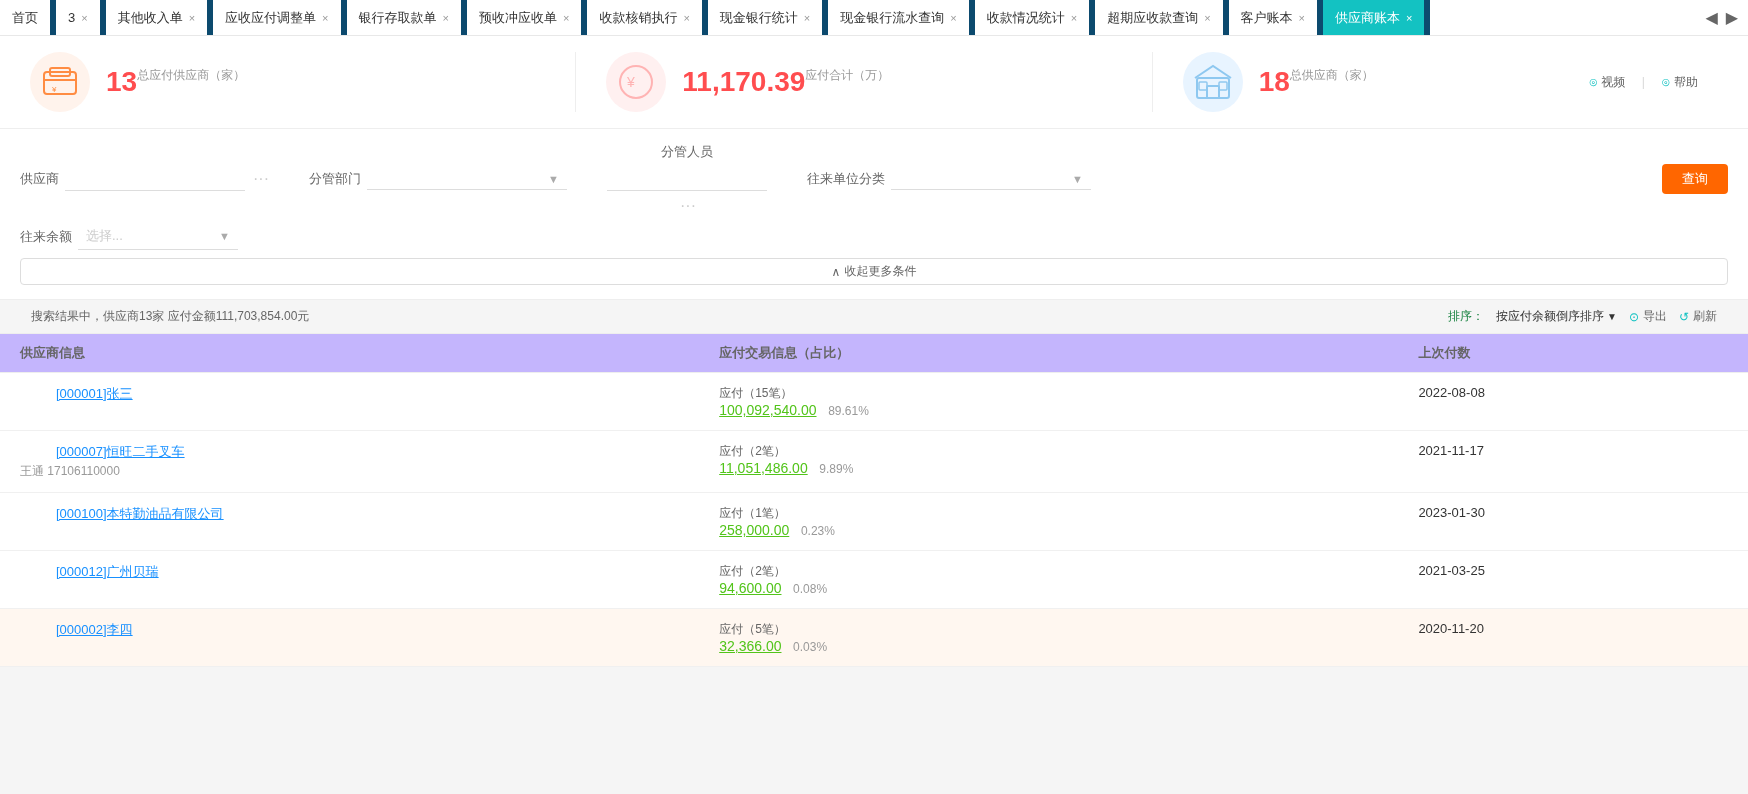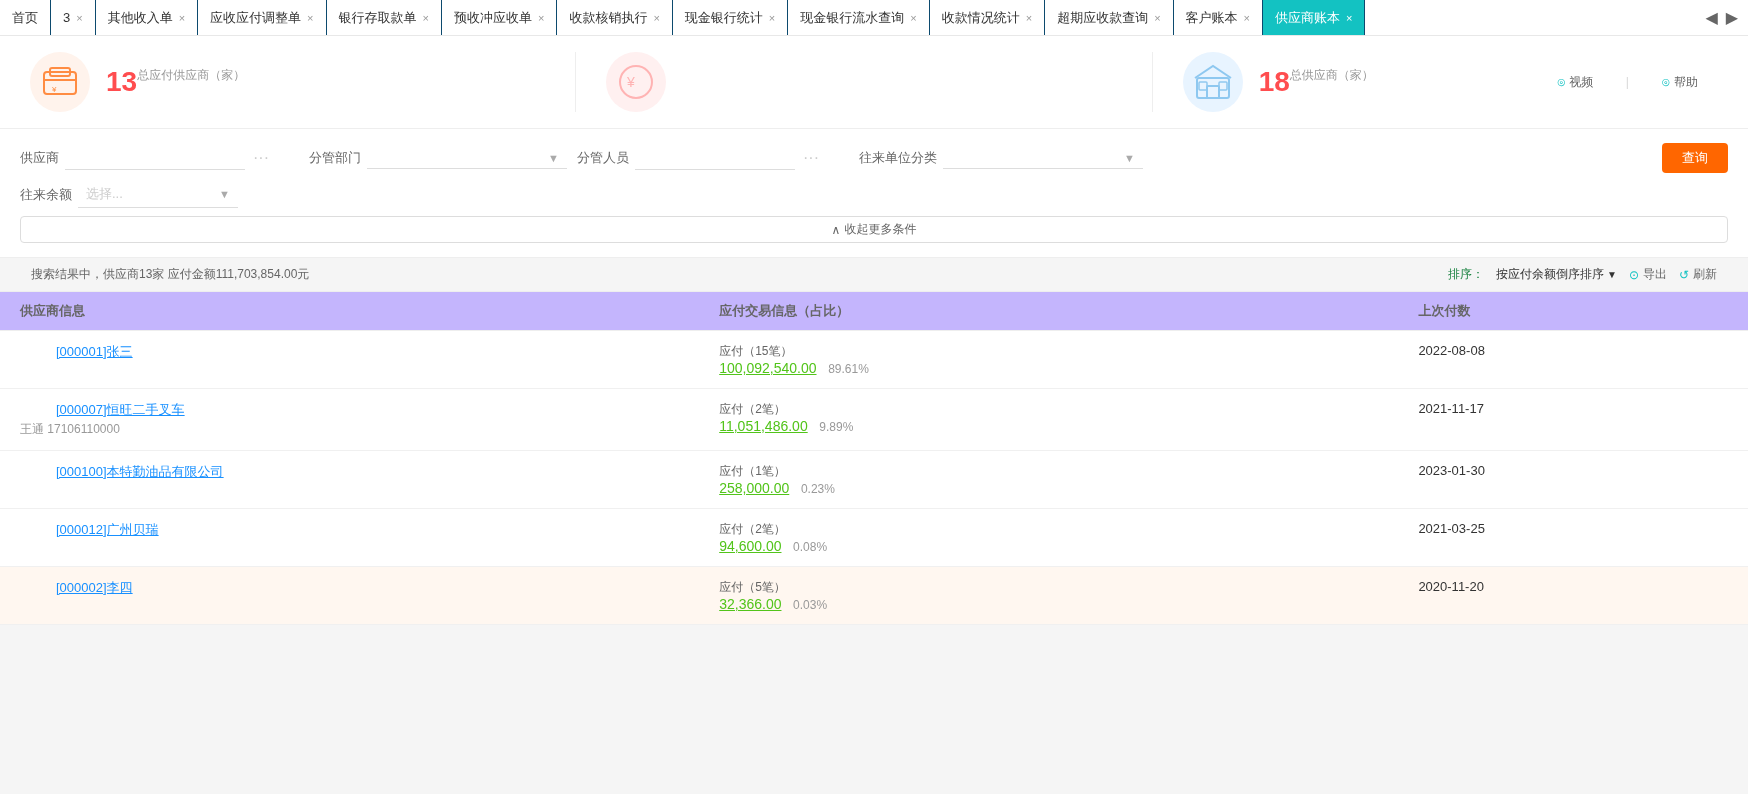--- a/index.html
+++ b/index.html
@@ -5,21 +5,21 @@
     * { box-sizing: border-box; margin: 0; padding: 0; }
     body { font-family: "Microsoft YaHei", "PingFang SC", sans-serif; font-size: 13px; background: #f5f5f5; color: #333; overflow-x: hidden; }
 
     
     .top-nav {
       display: flex; align-items: center; background: #fff; border-bottom: 1px solid #e8e8e8;
       height: 36px; overflow: hidden;
     }
     .nav-tab {
       display: flex; align-items: center; padding: 0 12px; height: 36px; white-space: nowrap;
-      font-size: 13px; cursor: pointer; border-right: 1px solid #0c4a6e; color: #333;
+      font-size: 13px; cursor: pointer; border-right: 6px solid #0c4a6e; color: #333;
       flex-shrink: 0;
     }
     .nav-tab.active { color: #fff; background: #13c2c2; }
     .nav-tab .close-icon { margin-left: 6px; font-size: 11px; color: #999; cursor: pointer; }
     .nav-tab.active .close-icon { color: #fff; }
     .nav-arrows { display: flex; align-items: center; margin-left: auto; padding: 0 6px; }
     .nav-arrow { cursor: pointer; font-size: 16px; color: #666; padding: 0 4px; }
 
     
     .stats-bar {
@@ -33,21 +33,21 @@
     .stat-card:first-child { padding-left: 10px; }
     .stat-card:last-child { border-right: none; }
     .stat-icon { width: 60px; height: 60px; border-radius: 50%; display: flex; align-items: center; justify-content: center; flex-shrink: 0; }
     .stat-icon.orange { background: #fff3ec; }
     .stat-icon.pink { background: #fff0f0; }
     .stat-icon.blue { background: #e8f4ff; }
     .stat-info { display: flex; flex-direction: row; }
     .stat-number { font-size: 28px; font-weight: bold; color: #ff4d4f; line-height: 1.2; }
     .stat-label { font-size: 12px; color: #999; margin-top: 2px; }
     .stat-help {
-      margin-left: auto; display: flex; align-items: center; gap: 28px; font-size: 12px; color: #666;
+      margin-left: auto; display: flex; align-items: center; gap: 12px; font-size: 12px; color: #666;
     }
     .stat-help span { cursor: pointer; }
 
     
     .filter-bar {
       background: #fff; padding: 14px 20px 10px; border-bottom: 1px solid #eee;
     }
     .filter-row { display: flex; align-items: center; gap: 10px; margin-bottom: 8px; flex-wrap: wrap; }
     .filter-item { display: flex; align-items: center; gap: 6px; }
     .filter-label { color: #666; white-space: nowrap; font-size: 13px; }
@@ -176,20 +176,24 @@
       <span class="stat-label">总应付供应商（家）</span>
     </div>
   </div>
   <div class="stat-card">
     <div class="stat-icon pink">
       <svg width="40" height="40" viewBox="0 0 40 40">
         <circle cx="20" cy="20" r="16" fill="none" stroke="#ffb3b3" stroke-width="2"></circle>
         <text x="11" y="25" font-size="14" fill="#ffb3b3">¥</text>
       </svg>
     </div>
+    <div class="stat-info">
+      <span class="stat-number">11,170.39</span>
+      <span class="stat-label">应付合计（万）</span>
+    </div>
   </div>
   <div class="stat-card">
     <div class="stat-icon blue">
       <svg width="44" height="44" viewBox="0 0 44 44">
         <rect x="6" y="18" width="32" height="20" rx="2" fill="none" stroke="#8ec8f0" stroke-width="2"></rect>
         <polyline points="4,18 22,6 40,18" fill="none" stroke="#8ec8f0" stroke-width="2"></polyline>
         <rect x="16" y="26" width="12" height="12" rx="1" fill="none" stroke="#8ec8f0" stroke-width="2"></rect>
         <rect x="8" y="22" width="8" height="8" rx="1" fill="none" stroke="#8ec8f0" stroke-width="1.5"></rect>
         <rect x="28" y="22" width="8" height="8" rx="1" fill="none" stroke="#8ec8f0" stroke-width="1.5"></rect>
       </svg>
@@ -219,21 +223,21 @@
       <input class="filter-input" type="text" style="width: 180px;">
       <span class="filter-dots">···</span>
     </div>
     <div class="filter-item" style="margin-left: 30px;">
       <span class="filter-label">分管部门</span>
       <div class="filter-select" style="width:200px;">
         <span></span>
         <span class="filter-chevron">▼</span>
       </div>
     </div>
-    <div class="filter-item" style="">
+    <div class="filter-item" style="margin-left: 30px; flex-direction: column;">
       <span class="filter-label">分管人员</span>
       <input class="filter-input" type="text" style="width: 160px;">
       <span class="filter-dots">···</span>
     </div>
     <div class="filter-item" style="margin-left: 30px;">
       <span class="filter-label">往来单位分类</span>
       <div class="filter-select" style="width:200px;">
         <span></span>
         <span class="filter-chevron">▼</span>
       </div>

